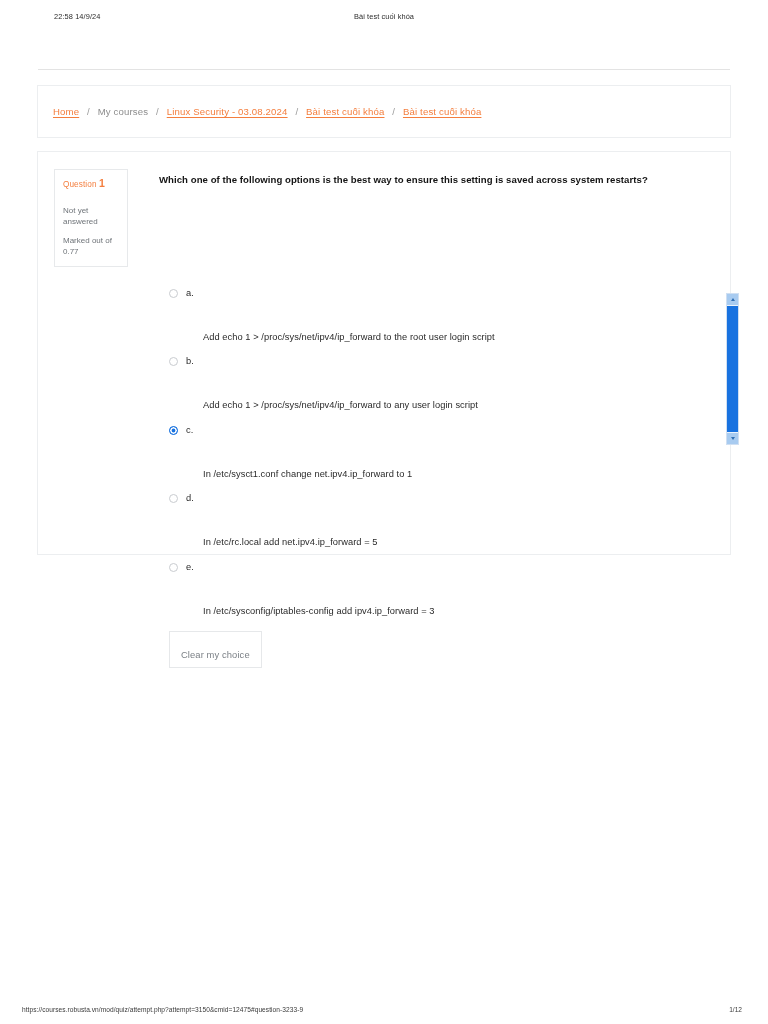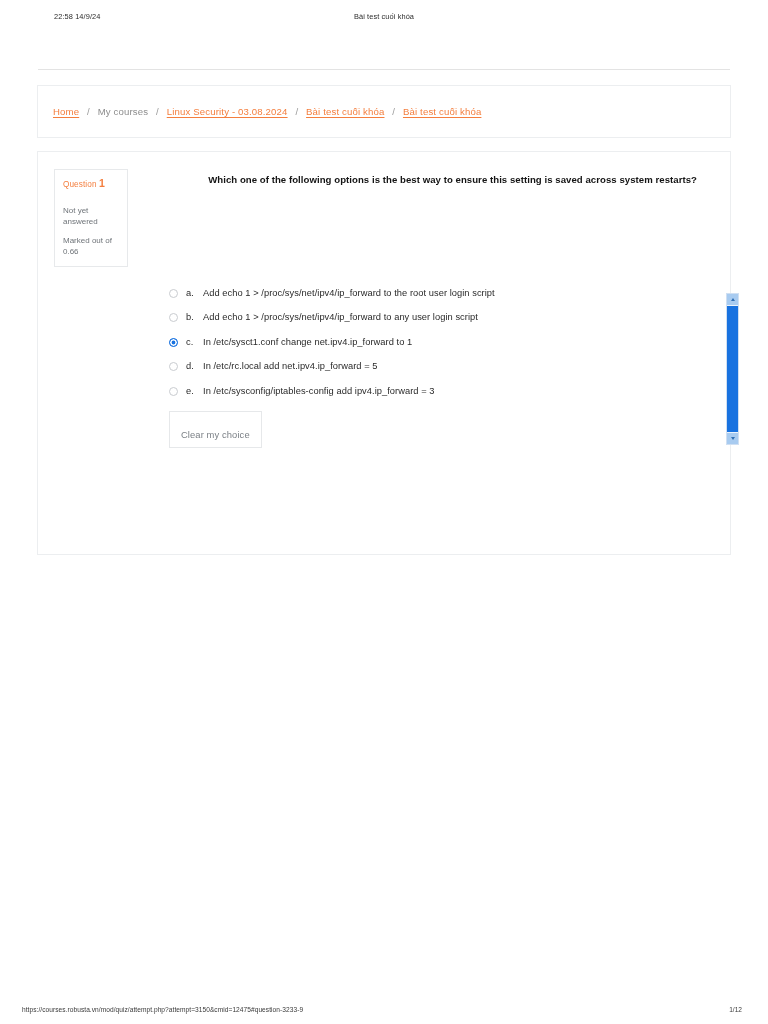--- a/index.html
+++ b/index.html
@@ -153,21 +153,21 @@
   
   .q-text {
     position: absolute;
     font-size: 9.6px;
     font-weight: bold;
     color: #141414;
     line-height: 1.62;
     letter-spacing: 0.05px;
   }
   .q-text p { margin: 0 0 6px 0; }
-  .q-text p:last-child { margin-bottom: 0; text-align: right; }
+  .q-text p:last-child { margin-bottom: 0; }
 
   
   .answers {
     position: absolute;
   }
   .ans-row {
     display: flex;
     align-items: flex-start;
     margin-bottom: 11px;
     font-size: 9.3px;
@@ -191,20 +191,21 @@
     background: #1872e0;
     box-shadow: inset 0 0 0 1.6px #ffffff;
   }
   .ans-letter {
     flex: 0 0 auto;
     width: 15px;
     margin-right: 2px;
   }
   .ans-text {
     flex: 1 1 auto;
+    margin-top: 44px;
   }
 
   .clear-btn {
     display: inline-block;
     margin-top: 2px;
     padding: 18px 11px 7px 11px;
     border: 1px solid #e6e8ea;
     background: #fff;
     color: #7b8086;
     font-size: 9.4px;
@@ -276,21 +277,21 @@
   <div class="q-card" id="card-q1">
 
     <div class="q-block">
 
       <div class="q-info" style="left:16px; top:17px;">
         <div class="q-num-line">
           <span>Question</span>
           <b>1</b>
         </div>
         <div class="q-state">Not yet answered</div>
-        <div class="q-marks">Marked out of 0.66</div>
+        <div class="q-marks">Marked out of 0.77</div>
       </div>
 
       <div class="q-text" style="left:121px; top:20px; width:538px;">
         <p>Which one of the following options is the best way to ensure this setting is saved across system restarts?</p>
       </div>
 
       <div class="answers" style="left:131px; top:135px; width:500px;">
         <div class="ans-row">
           <span class="radio"></span>
           <span class="ans-letter">a.</span>

